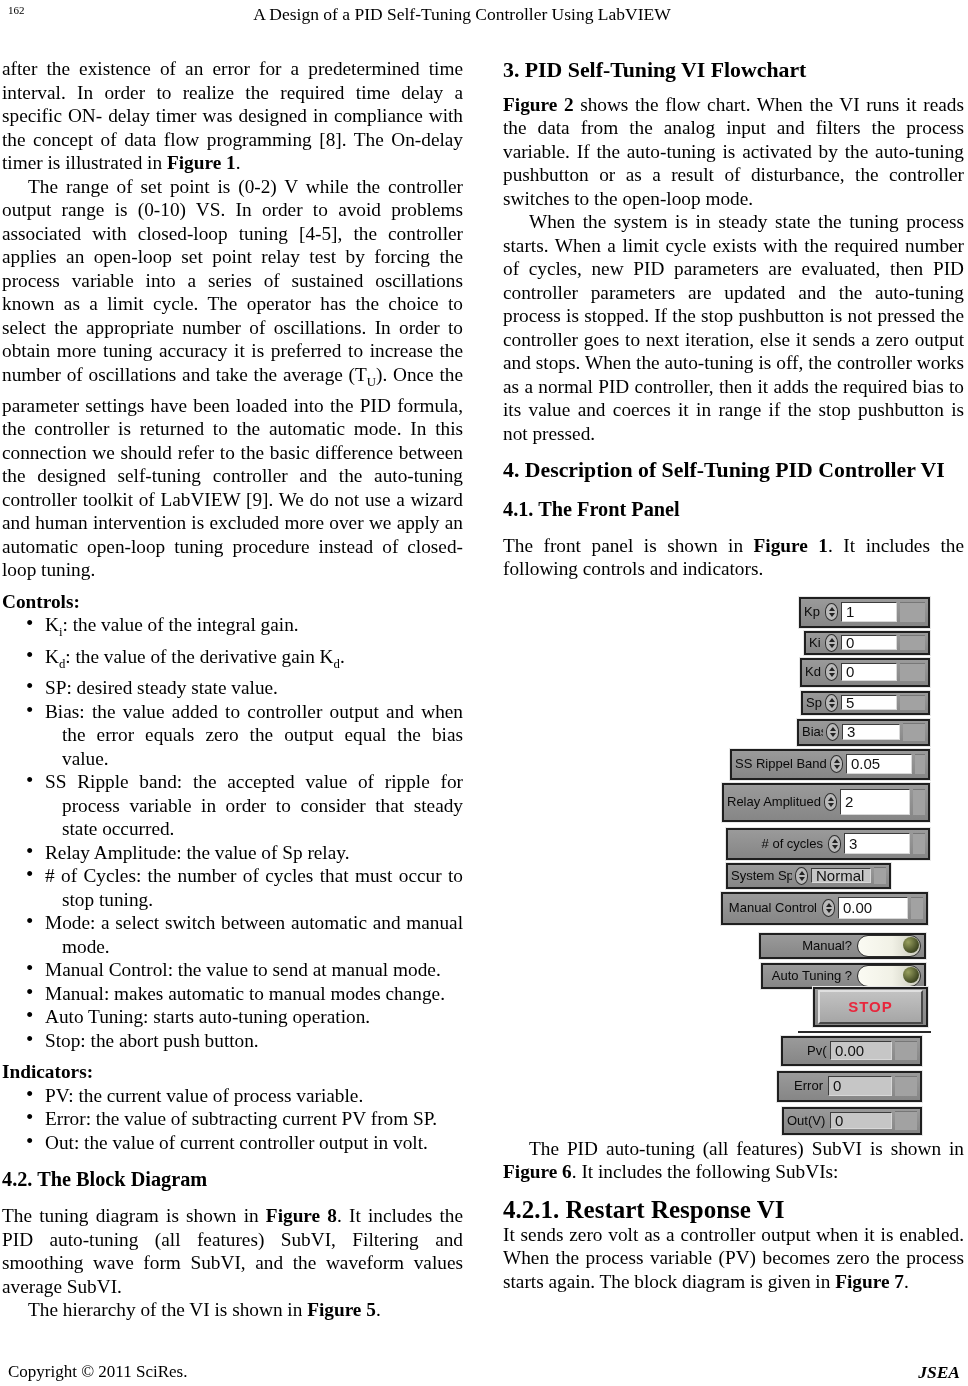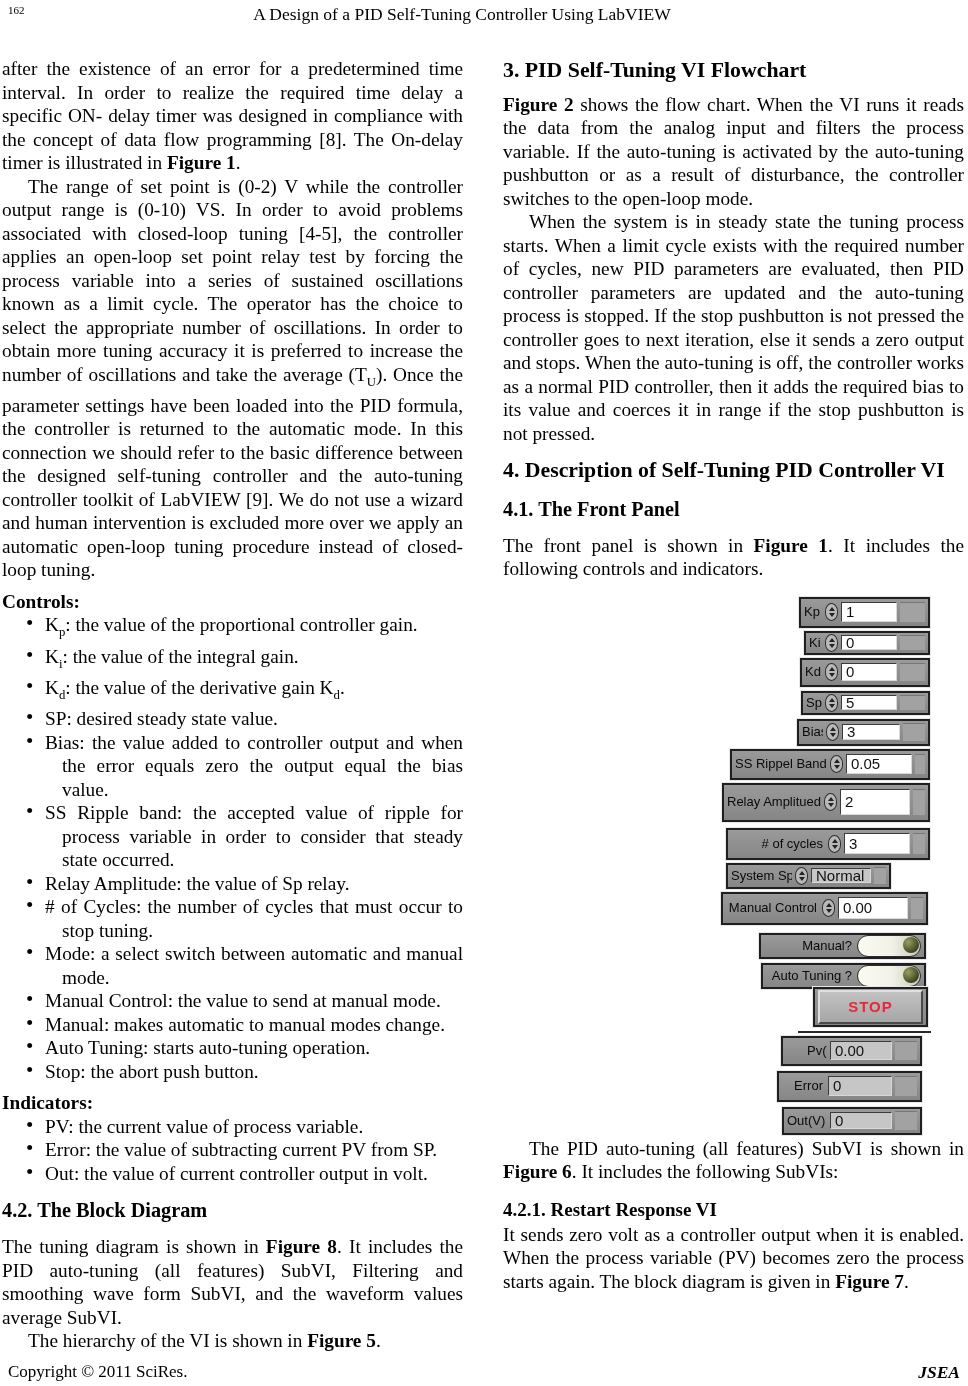--- a/index.html
+++ b/index.html
@@ -17,21 +17,21 @@
   .col-right { left:503px; }
 
   .para { margin:0; }
   .para.indent { text-indent:26px; }
   .b { font-weight:bold; }
   sub.subsc { font-size:66%; }
 
   .h1 { font-weight:bold; font-size:21.8px; line-height:26.5px; margin:12px 0 9px;
         text-align:left; padding-left:27px; text-indent:-27px; }
   .h2 { font-weight:bold; font-size:20.3px; line-height:27px; margin:12px 0 11px; text-align:left; }
-  .h3 { font-weight:bold; font-size:19px; line-height:26px; margin:13px 0 0; text-align:left; }
+  .h3 { font-weight:bold; font-size:25px; line-height:26px; margin:13px 0 0; text-align:left; }
   .col > :first-child { margin-top:0; }
   .inline-label { font-weight:bold; margin-top:8px; text-align:left; }
 
   .bullet { position:relative; padding-left:60px; text-indent:-17px; }
   .bullet::before { content:"\2022"; position:absolute; left:24px; top:-1px; text-indent:0;
                     font-size:21px; }
 
   
   .figure { position:relative; height:545px; margin-top:11px; }
   .lv-row { position:absolute; display:flex; align-items:center; box-sizing:border-box;
@@ -70,21 +70,20 @@
 <body>
 
 <div class="page">
   <div class="hdr-num">162</div>
   <div class="hdr-title">A Design of a PID Self-Tuning Controller Using LabVIEW</div>
 
   <div class="col col-left">
       <div class="para"><span>after the existence of an error for a predetermined time interval. In order to realize the required time delay a specific ON- delay timer was designed in compliance with the concept of data flow programming [8]. The On-delay timer is illustrated in </span><span class="b">Figure 1</span><span>.</span></div>
       <div class="para indent"><span>The range of set point is (0-2) V while the controller output range is (0-10) VS. In order to avoid problems associated with closed-loop tuning [4-5], the controller applies an open-loop set point relay test by forcing the process variable into a series of sustained oscillations known as a limit cycle. The operator has the choice to select the appropriate number of oscillations. In order to obtain more tuning accuracy it is preferred to increase the number of oscillations and take the average (T</span><sub class="subsc">U</sub><span>). Once the parameter settings have been loaded into the PID formula, the controller is returned to the automatic mode. In this connection we should refer to the basic difference between the designed self-tuning controller and the auto-tuning controller toolkit of LabVIEW [9]. We do not use a wizard and human intervention is excluded more over we apply an automatic open-loop tuning procedure instead of closed-loop tuning.</span></div>
       <div class="inline-label">Controls:</div>
-      <div class="bullet"><span>K</span><sub class="subsc">p</sub><span>: the value of the proportional controller gain.</span></div>
       <div class="bullet"><span>K</span><sub class="subsc">i</sub><span>: the value of the integral gain.</span></div>
       <div class="bullet"><span>K</span><sub class="subsc">d</sub><span>: the value of the derivative gain K</span><sub class="subsc">d</sub><span>.</span></div>
       <div class="bullet"><span>SP: desired steady state value.</span></div>
       <div class="bullet"><span>Bias: the value added to controller output and when the error equals zero the output equal the bias value.</span></div>
       <div class="bullet"><span>SS Ripple band: the accepted value of ripple for process variable in order to consider that steady state occurred.</span></div>
       <div class="bullet"><span>Relay Amplitude: the value of Sp relay.</span></div>
       <div class="bullet"><span># of Cycles: the number of cycles that must occur to stop tuning.</span></div>
       <div class="bullet"><span>Mode: a select switch between automatic and manual mode.</span></div>
       <div class="bullet"><span>Manual Control: the value to send at manual mode.</span></div>
       <div class="bullet"><span>Manual: makes automatic to manual modes change.</span></div>

